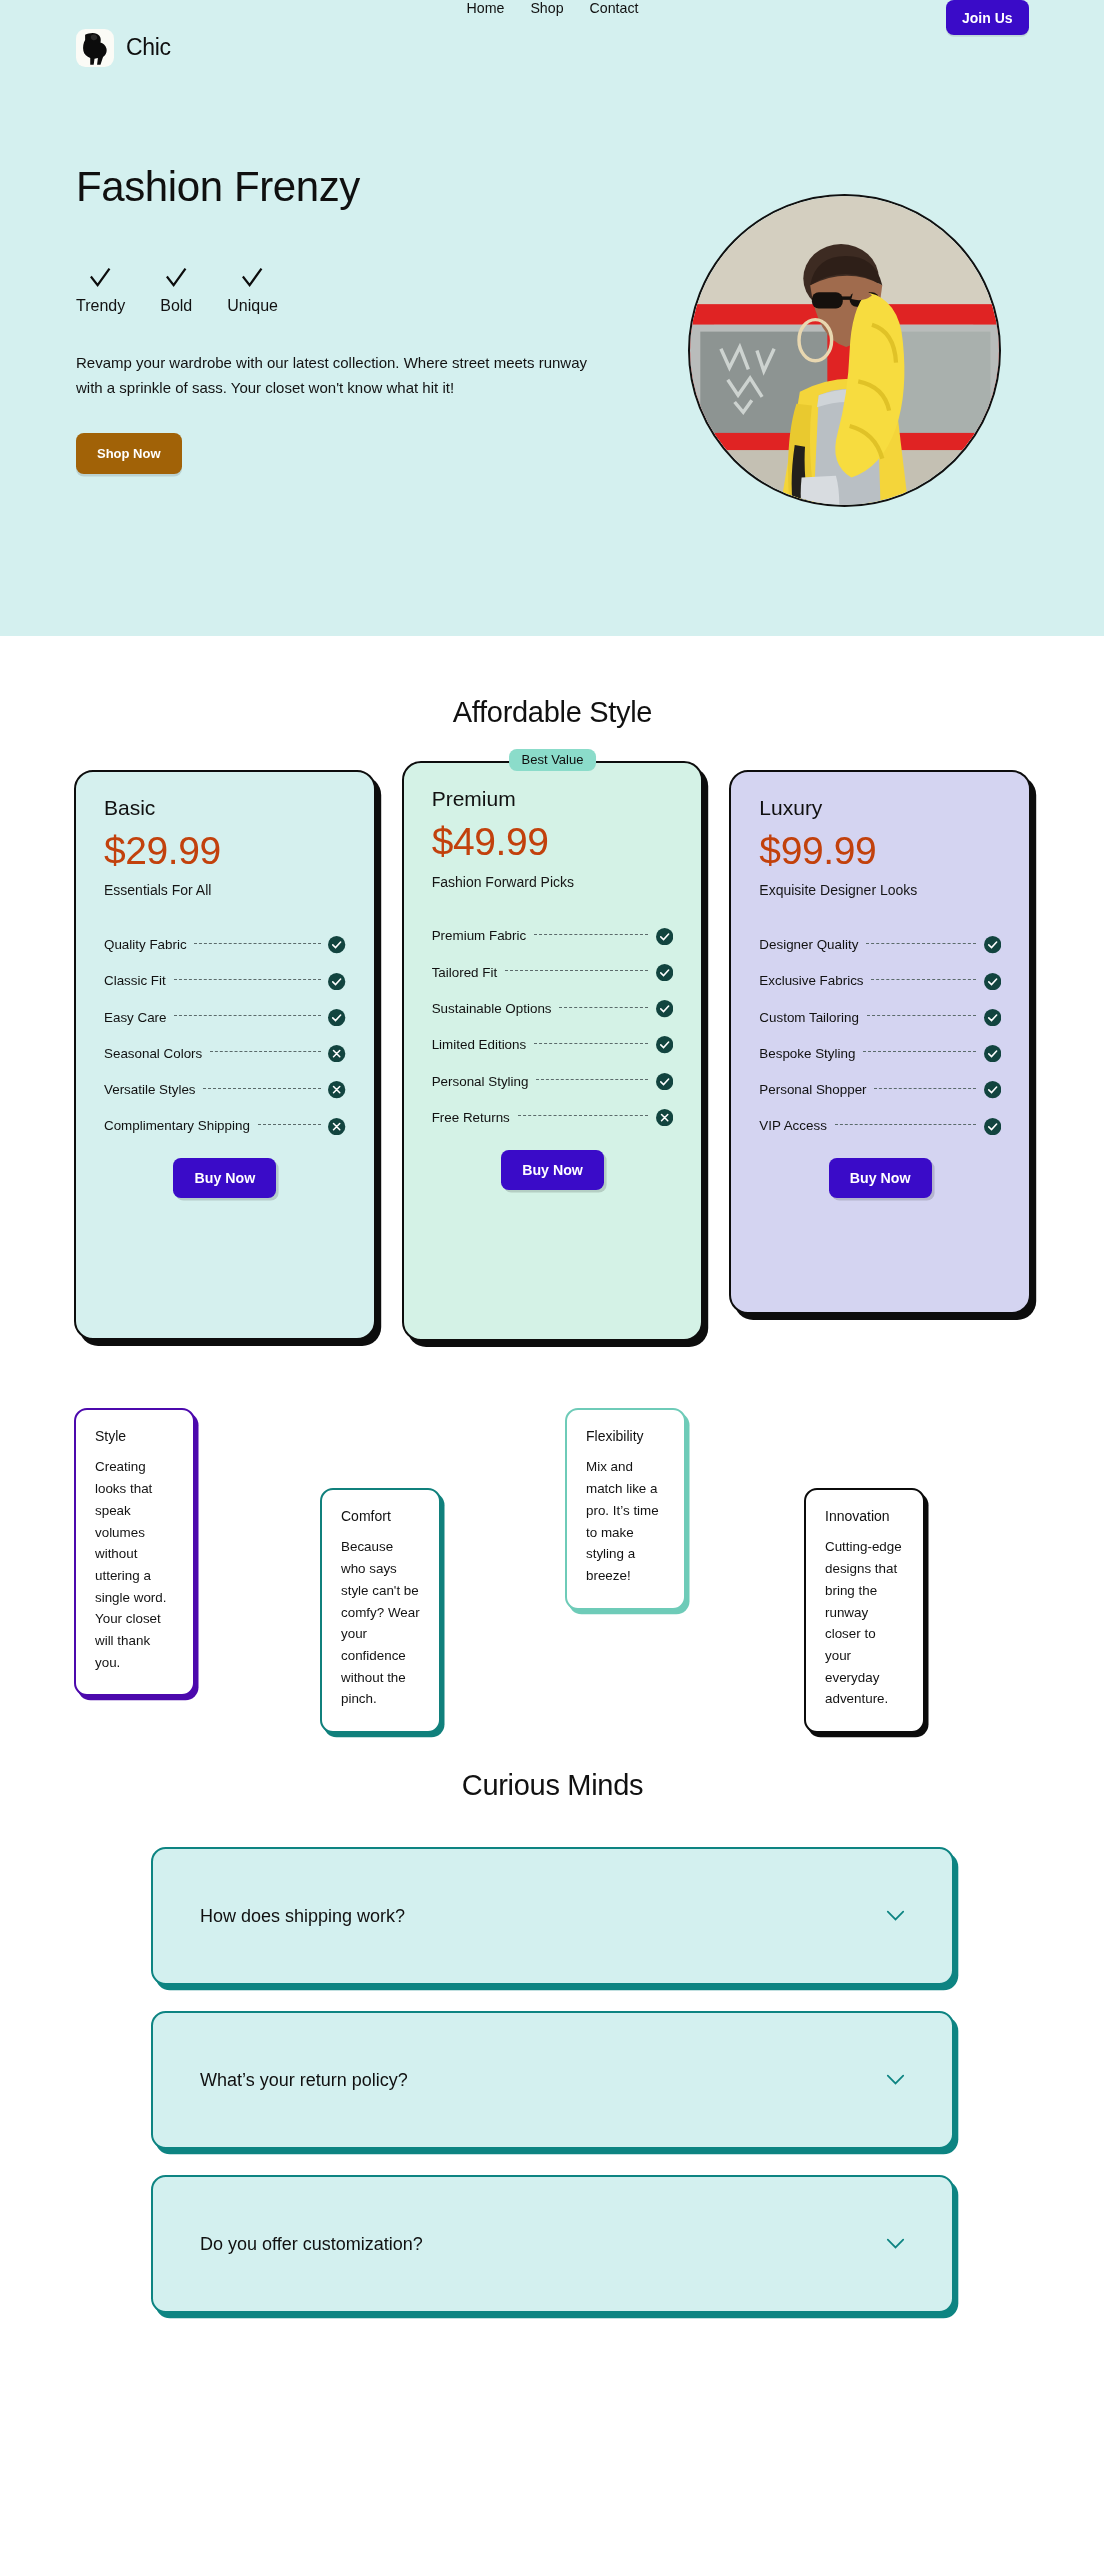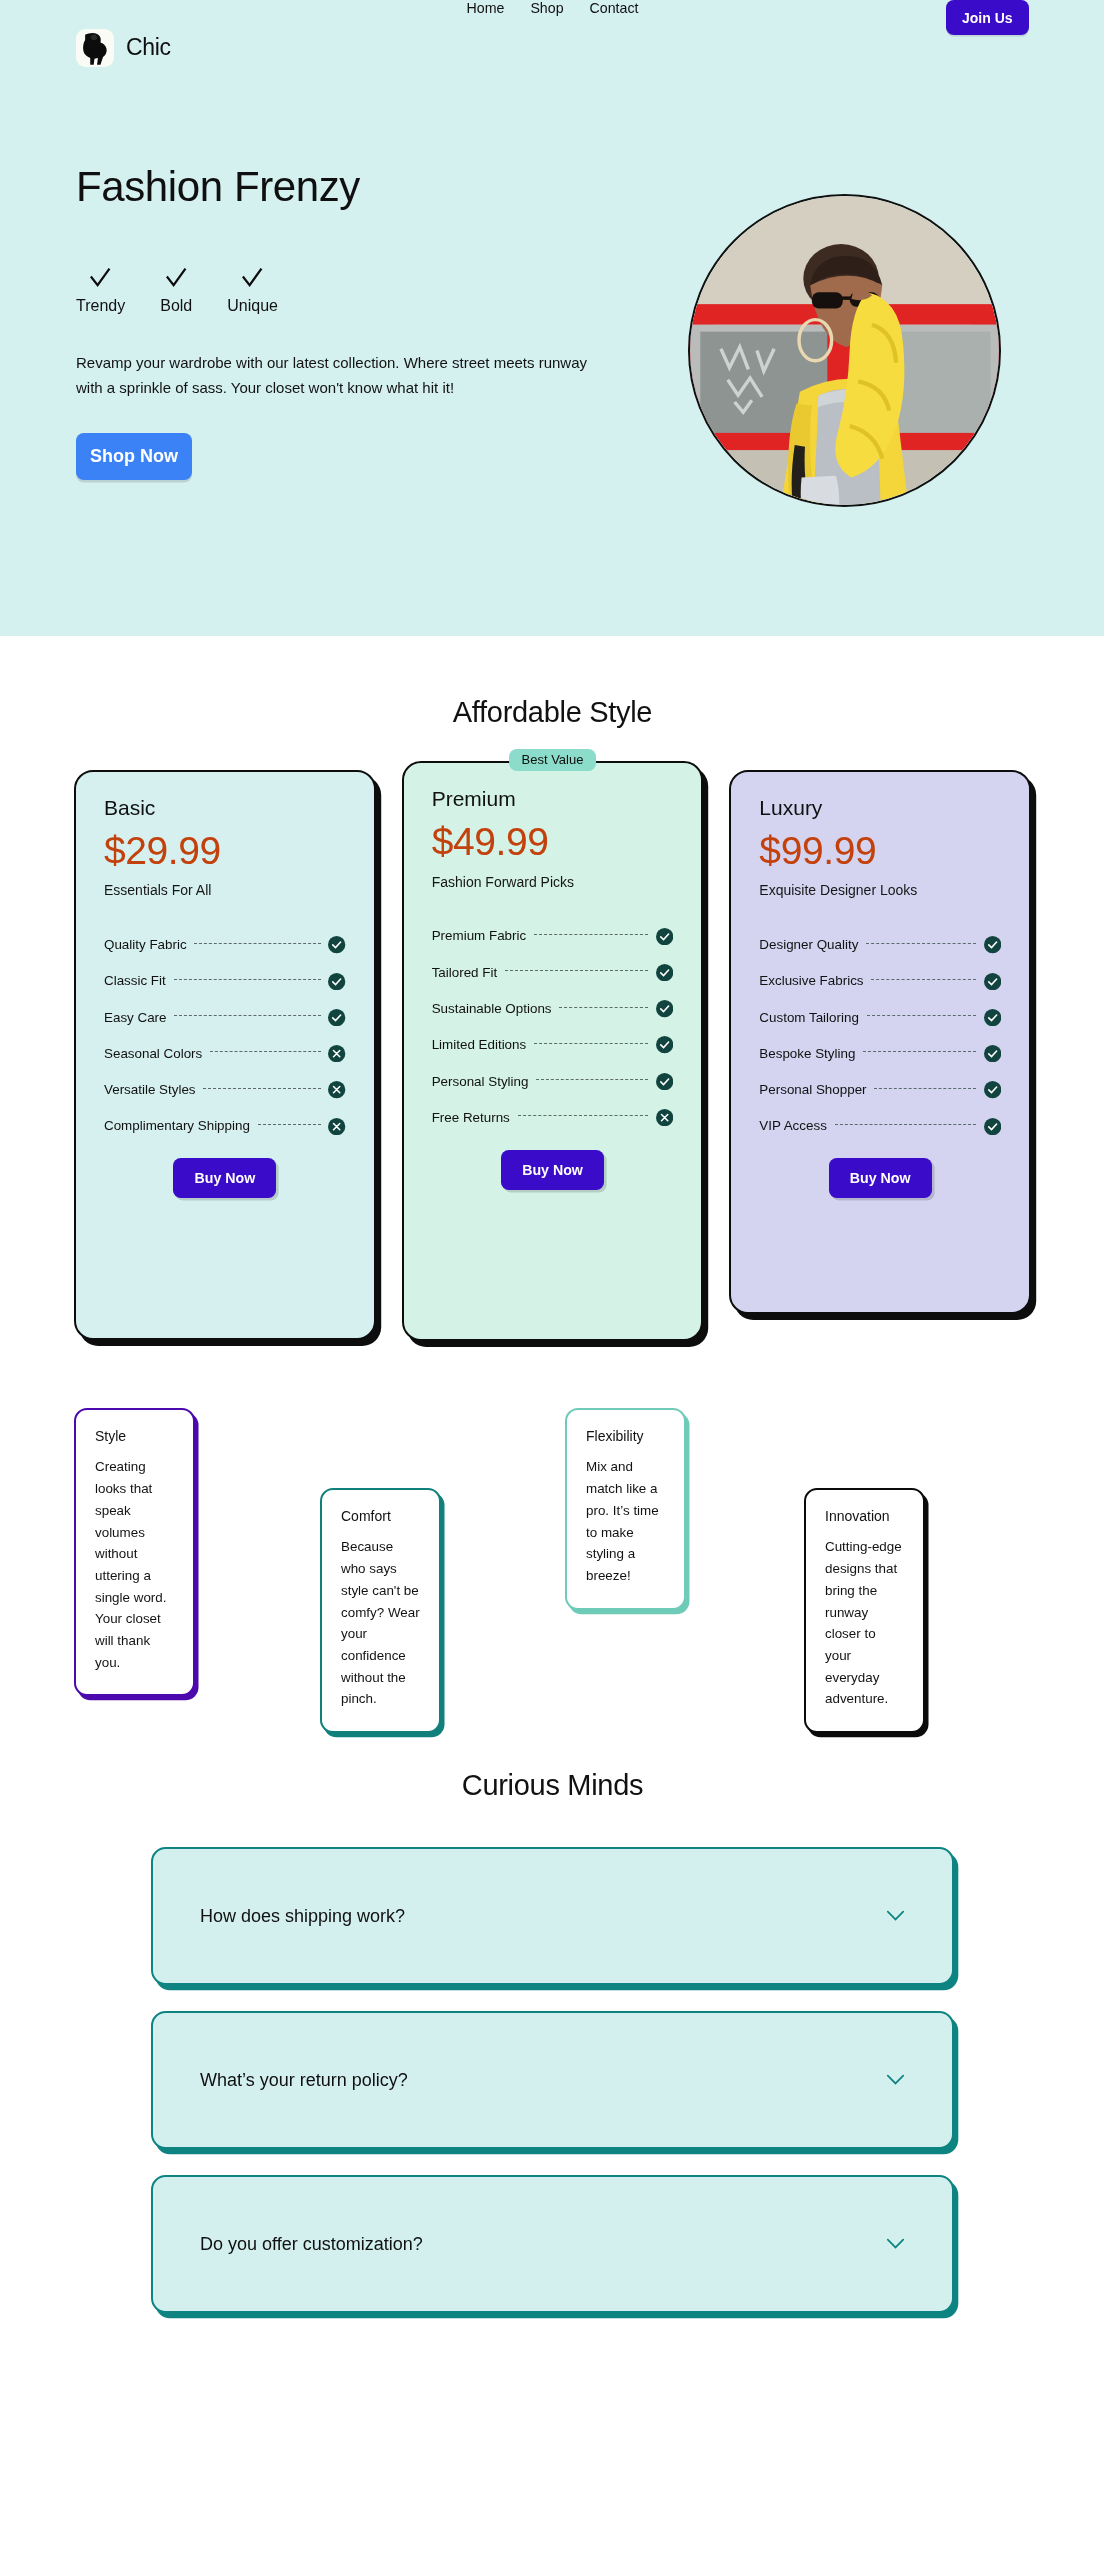--- a/index.html
+++ b/index.html
@@ -97,26 +97,26 @@
   .hero-copy {
     margin-top: 36px;
     font-size: 15px;
     line-height: 1.63;
     color: #131313;
     max-width: 535px;
   }
 
   .shop-btn {
     margin-top: 33px;
-    background: #3b82f6;
+    background: #a16207;
     color: #fff;
     border: none;
     border-radius: 7.8px;
-    padding: 13px 14px;
-    font-size: 18px;
+    padding: 13px 21px;
+    font-size: 13px;
     font-weight: 700;
     font-family: "Liberation Sans", sans-serif;
     cursor: pointer;
     box-shadow: 0 2.6px 0 rgba(0,0,0,0.12);
   }
 
   .hero-photo {
     position: absolute;
     left: 688px;
     top: 194px;

